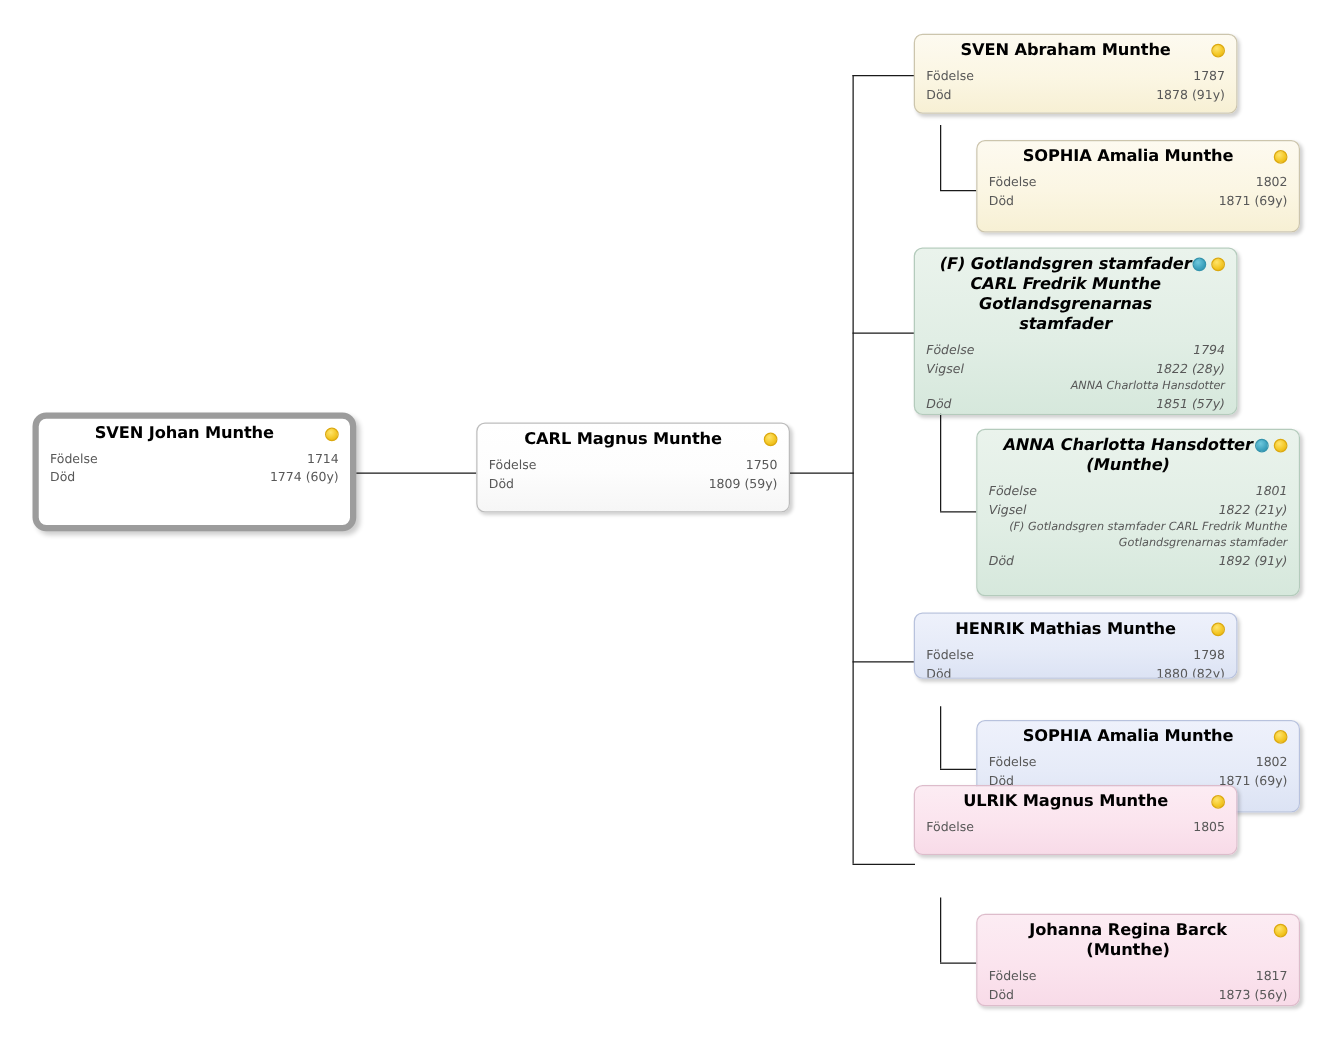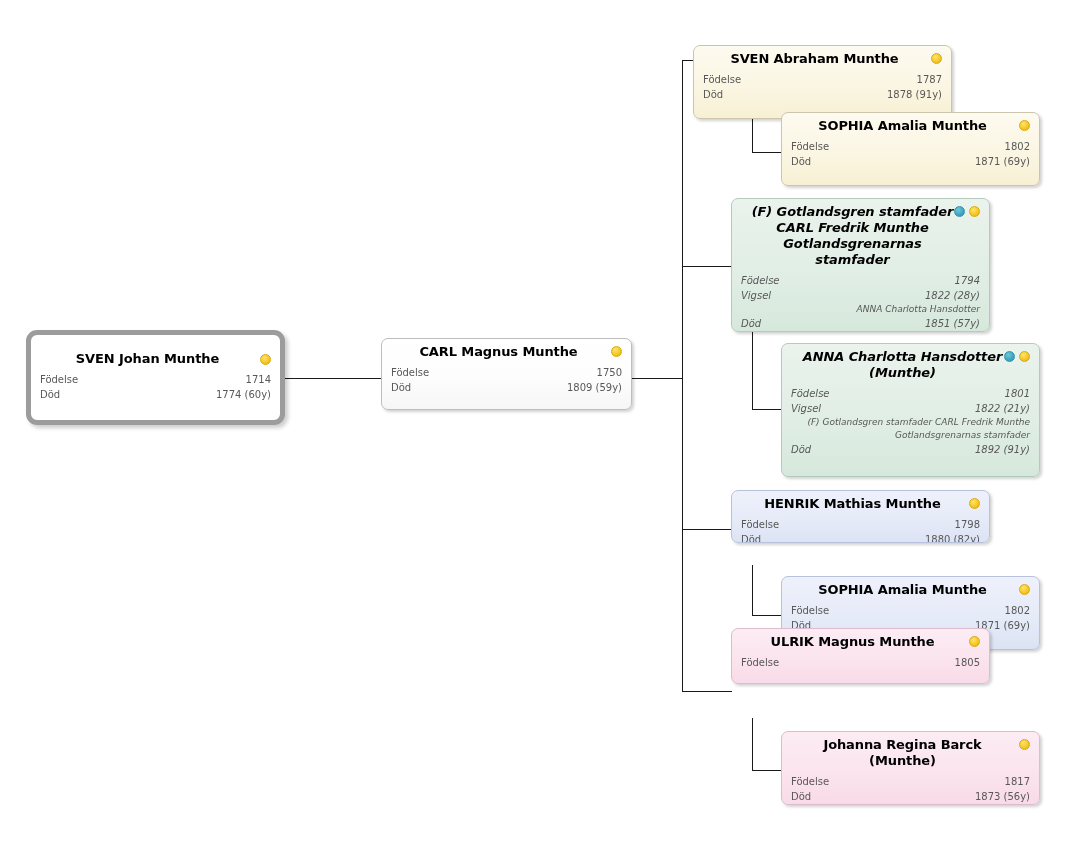--- a/index.html
+++ b/index.html
@@ -104,21 +104,21 @@
   .card.pink   { background: linear-gradient(to bottom, #fcecf3 0%, #fbe4ee 55%, #f8dbe8 100%); border-color: #ddbccb; }
   .card.white  { background: linear-gradient(to bottom, #ffffff 0%, #fdfdfd 55%, #f6f6f6 100%); border-color: #bdbdbd; }
 
   
   .card.root {
     border: 5px solid #9c9c9c;
     border-radius: 11px;
     background: #ffffff;
     box-shadow: 3px 3px 4px rgba(0,0,0,0.2);
   }
-  .card.root .title { padding-top: 4px; margin-top: 12px; }
+  .card.root .title { padding-top: 4px; }
 </style>
 </head>
 <body>
 
 <div id="chart">
 
   <div class="line h" style="left:285px; top:378px; width:96px;"></div>
 
   <div class="line h" style="left:632px; top:378px; width:51px;"></div>
   <div class="line v" style="left:682px; top:60px; height:631px;"></div>
@@ -171,21 +171,21 @@
         <span class="k">Födelse</span>
         <span class="v">1750</span>
       </div>
       <div class="fact">
         <span class="k">Död</span>
         <span class="v">1809 (59y)</span>
       </div>
     </div>
   </div>
 
-  <div class="card cream" style="left:693px; top:27px; width:259px; height:74px;margin-top:18px;">
+  <div class="card cream" style="left:731px; top:27px; width:259px; height:64px;">
     <div class="title">
       <span>SVEN Abraham Munthe</span>
       <span class="dots">
         <span class="dot yellow"></span>
       </span>
     </div>
     <div class="facts">
       <div class="fact">
         <span class="k">Födelse</span>
         <span class="v">1787</span>

